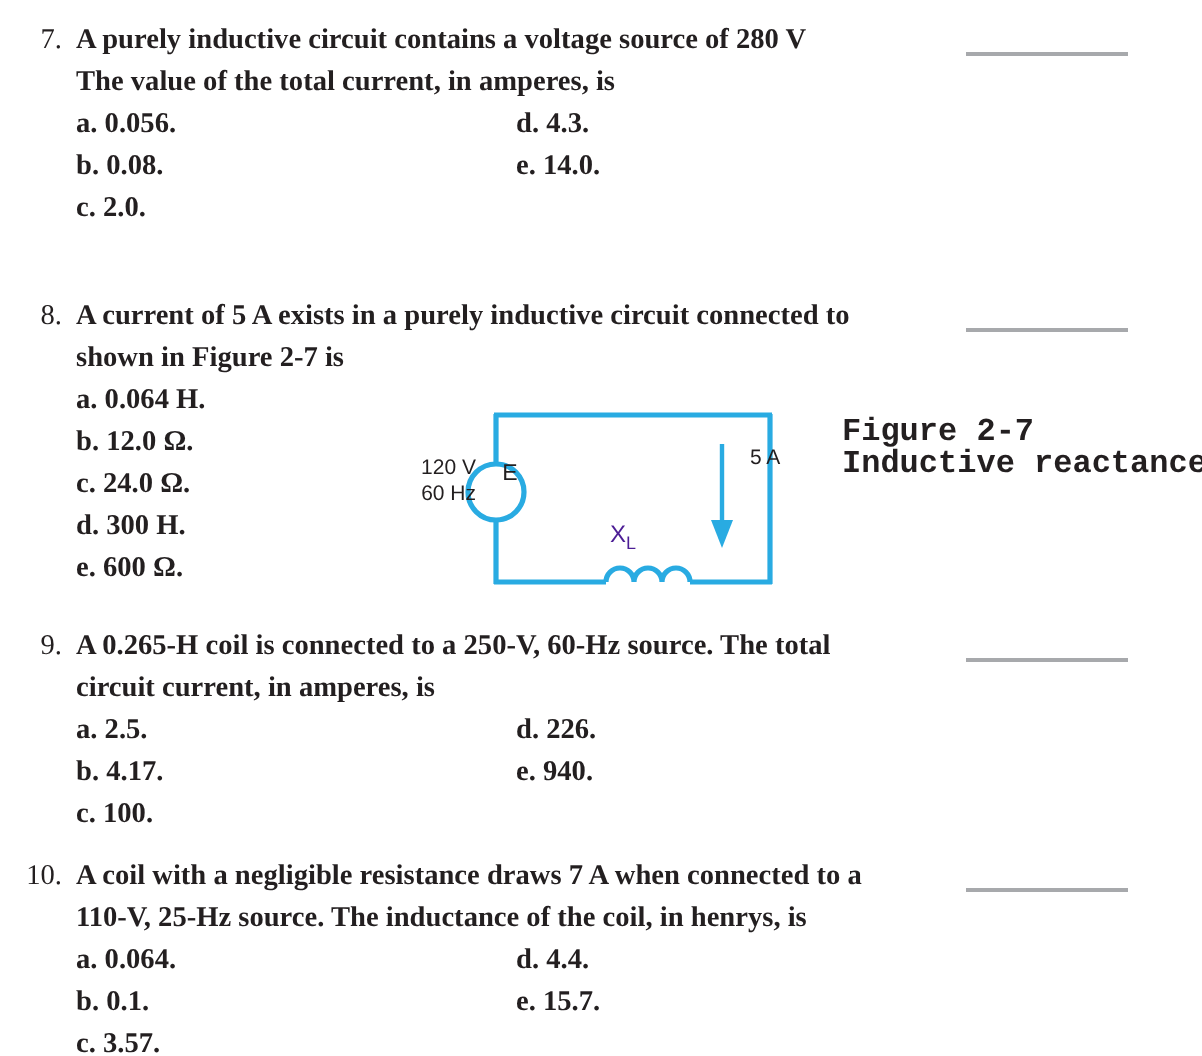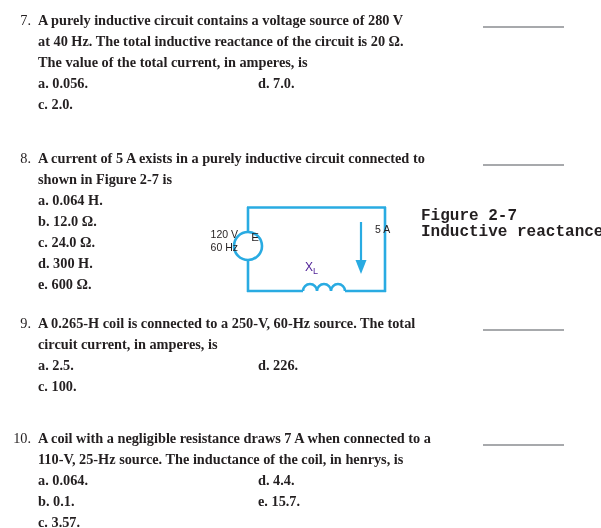--- a/index.html
+++ b/index.html
@@ -159,25 +159,28 @@
 </style>
 </head>
 <body>
 
 <div class="page">
 
   <div class="question" style="top:10px;">
     <div class="q-num">7.</div>
     <div class="q-body">
       <div class="q-line">A purely inductive circuit contains a voltage source of 280 V</div>
-      <div class="q-line">at 40 Hz. The total inductive reactance of the circuit is 20 Ω.</div>
       <div class="q-line">The value of the total current, in amperes, is</div>
       <div class="opt-row">
         <span class="opt-left">a. 0.056.</span>
-        <span class="opt-right">d. 7.0.</span>
+        <span class="opt-right">d. 4.3.</span>
+      </div>
+      <div class="opt-row">
+        <span class="opt-left">b. 0.08.</span>
+        <span class="opt-right">e. 14.0.</span>
       </div>
       <div class="opt-row">
         <span class="opt-left">c. 2.0.</span>
       </div>
     </div>
   </div>
   <div class="answer-blank" style="left:483px; top:26px;"></div>
 
   <div class="question" style="top:148px;">
     <div class="q-num">8.</div>
@@ -239,20 +242,24 @@
   <div class="question" style="top:313px;">
     <div class="q-num">9.</div>
     <div class="q-body">
       <div class="q-line">A 0.265-H coil is connected to a 250-V, 60-Hz source. The total</div>
       <div class="q-line">circuit current, in amperes, is</div>
       <div class="opt-row">
         <span class="opt-left">a. 2.5.</span>
         <span class="opt-right">d. 226.</span>
       </div>
       <div class="opt-row">
+        <span class="opt-left">b. 4.17.</span>
+        <span class="opt-right">e. 940.</span>
+      </div>
+      <div class="opt-row">
         <span class="opt-left">c. 100.</span>
       </div>
     </div>
   </div>
   <div class="answer-blank" style="left:483px; top:329px;"></div>
 
   <div class="question" style="top:428px;">
     <div class="q-num">10.</div>
     <div class="q-body">
       <div class="q-line">A coil with a negligible resistance draws 7 A when connected to a</div>

